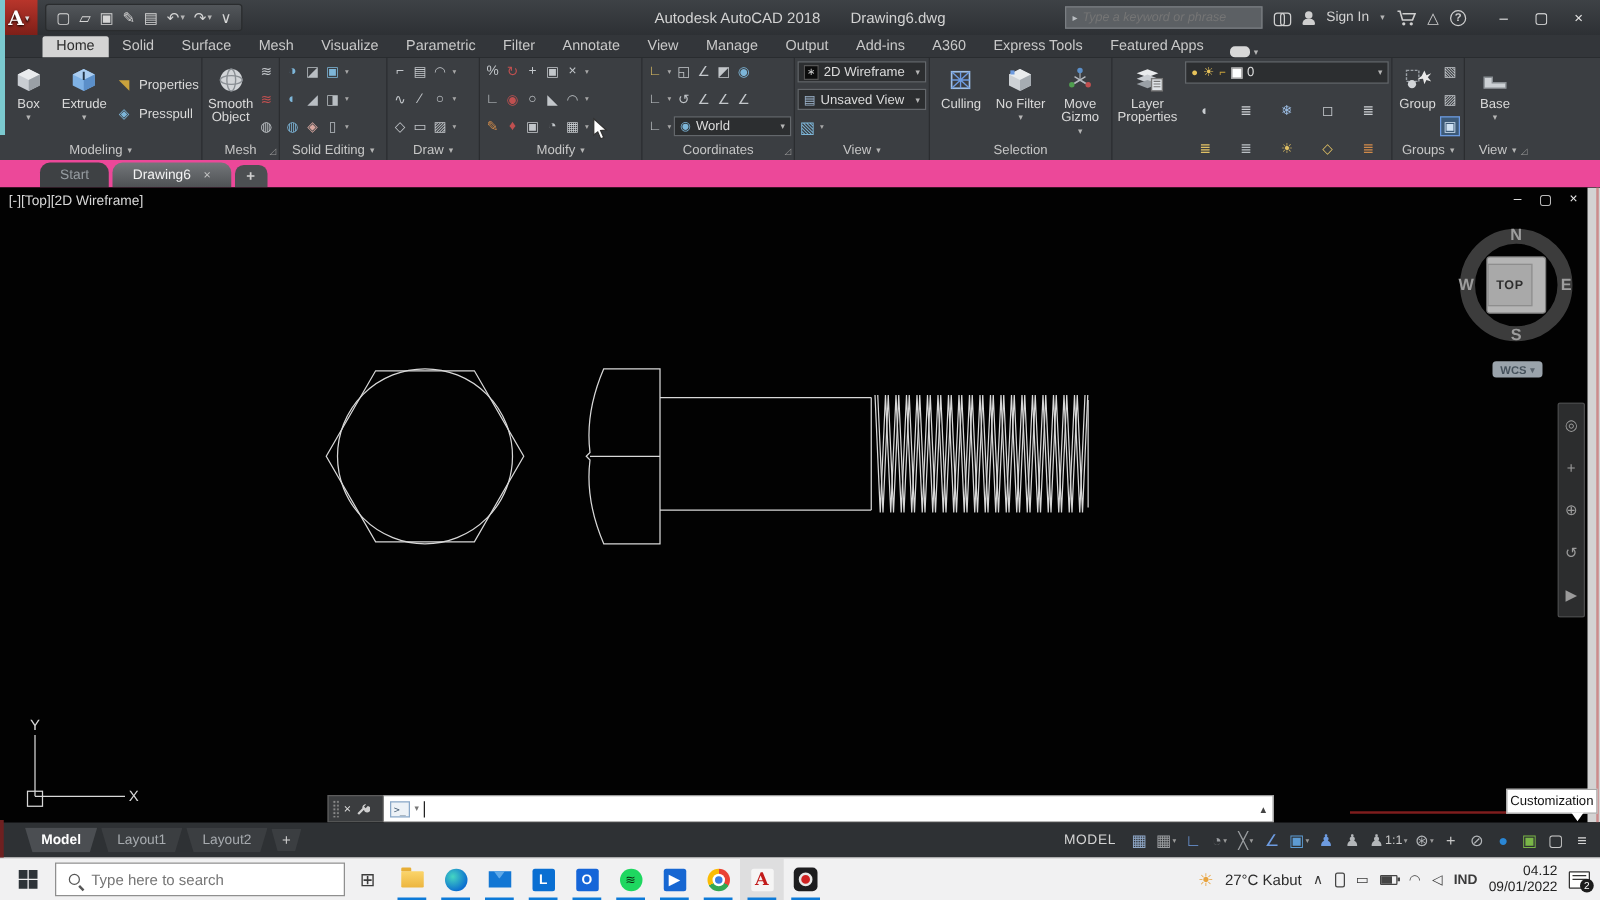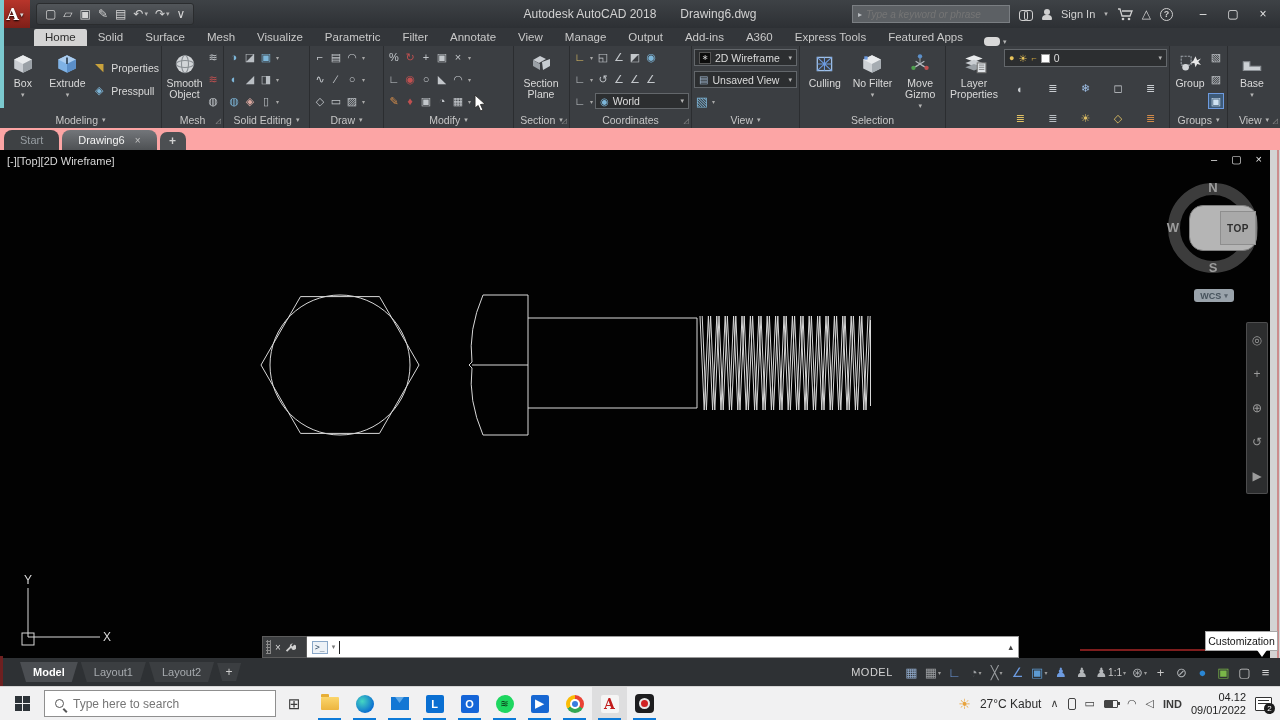--- a/index.html
+++ b/index.html
@@ -51,35 +51,35 @@
 .sdd{width:7px;font-size:6px;color:#a8a8a8;text-align:center}
 .sgrid{display:flex;flex-direction:column;justify-content:space-between;padding:1px 0 2px}
 .minirow{display:flex;align-items:center;gap:4px;font-size:10.5px;color:#dadada}
 .field{background:#2c2e30;border:1px solid #63676b;height:17px;display:flex;align-items:center;font-size:10.5px;color:#dcdcdc;padding:0 4px;gap:4px}
 .field .caret{margin-left:auto;font-size:7px;color:#b5b5b5}
 .fld-ic{font-size:10px}
 .lay-sq{width:9px;height:9px;background:#fff;border:1px solid #999}
 .cursor-arrow{position:absolute;z-index:50}
 
 
-.filetabs{position:absolute;top:128px;left:0;right:0;height:22px;background:#fca5a5;display:flex;align-items:flex-end;padding-left:4px}
+.filetabs{position:absolute;top:128px;left:0;right:0;height:22px;background:#ec4899;display:flex;align-items:flex-end;padding-left:32px}
 .ftab{height:20px;padding:0 16px;font-size:11px;color:#979da2;background:#3e4144;border-radius:8px 8px 0 0;margin-right:3px;display:flex;align-items:center;gap:10px}
 .ftab.active{background:linear-gradient(#73767a,#4e5154);color:#f3f3f3}
 .ftab .fclose{font-size:10px;color:#c5c5c5}
 .ftab-add{width:26px;height:18px;background:#4c4f52;border-radius:7px 7px 0 0;color:#d0d0d0;display:flex;align-items:center;justify-content:center;font-size:12px;font-weight:bold}
 
 
 .canvas{position:absolute;top:150px;left:0;right:0;height:508px;background:#020202;overflow:hidden}
 #draw-svg{position:absolute;left:0;top:0}
 .vp-label{position:absolute;left:7px;top:5px;font-size:11px;color:#d8d8d8}
 .vp-controls{position:absolute;right:18px;top:3px;display:flex;gap:14px;font-size:11px;color:#eaeaea}
 .viewcube{position:absolute;left:1166px;top:26px;width:94px;height:132px}
 .vc-ring{position:absolute;left:2px;top:7px;width:90px;height:90px;border-radius:50%;border:12px solid #3c3c3c}
 .vc-letter{position:absolute;font-size:13px;font-weight:bold;color:#9d9d9d;width:16px;text-align:center}
-.vc-top{position:absolute;left:23px;top:29px;width:68px;height:46px;background:#b5b5b5;border:1px solid #7e7e7e;border-radius:14px;display:flex;align-items:center;justify-content:flex-end}
+.vc-top{position:absolute;left:23px;top:29px;width:48px;height:46px;background:#b5b5b5;border:1px solid #7e7e7e;border-radius:3px;display:flex;align-items:center;justify-content:flex-start}
 .vc-top-inner{width:36px;height:34px;border:1px solid #8e8e8e;background:#a9a9a9;display:flex;align-items:center;justify-content:center;font-size:10px;font-weight:bold;color:#2e2e2e;letter-spacing:.5px}
 .wcs{position:absolute;left:28px;top:113px;width:40px;height:13px;background:#9aa3ab;border-radius:3px;display:flex;align-items:center;justify-content:center;gap:3px;font-size:9px;font-weight:bold;color:#46525c}
 .wcs .dd{color:#5a646d}
 .navbar{position:absolute;right:12px;top:172px;width:22px;height:172px;background:rgba(96,98,100,.45);border:1px solid rgba(140,140,140,.35);border-radius:2px;display:flex;flex-direction:column;align-items:center;justify-content:space-around;color:#9b9b9b}
 .navbar span{font-size:12px}
 .right-strip{position:absolute;right:0;top:0;width:10px;height:508px;background:#d3d3d3}
 .right-strip:after{content:"";position:absolute;right:1px;top:0;width:2px;height:100%;background:#cc8c8c}
 .redline{position:absolute;left:1080px;top:499px;width:127px;height:2px;background:#7e1d1d}
 .cmdbar{position:absolute;left:262px;top:486px;width:757px;height:22px;display:flex}
 .cmd-left{width:45px;background:#3b3d3f;border:1px solid #5c5c5c;display:flex;align-items:center;gap:4px;padding:0 3px;color:#dcdcdc}
@@ -387,39 +387,20 @@
               <span class="sdd">▾</span>
             </div>
           </div>
         </div>
       <div class="plabel">
           <span>Modify</span>
           <span class="dd">▾</span>
         </div>
     </div>
 
-    <div class="panel" style="width:56px">
-      <div class="pc">
-        <div class="bigbtn" style="width:50px">
-          <span class="ic">
-              <svg width="24" height="22" viewBox="0 0 24 20">
-                <path d="M4 6l7-4 6 3-7 4z" fill="#c9cdd2"></path>
-                <path d="M4 6v6l7 4v-6z" fill="#9aa0a6"></path>
-                <path d="M13 8l8-3v7l-7 4z" fill="#dfe5ea" opacity=".85"></path>
-              </svg>
-            </span>
-          <span>Section Plane</span>
-        </div>
-      </div>
-      <div class="plabel">
-          <span>Section</span>
-          <span class="dd">▾</span>
-        </div>
-      <span class="pcorner">◿</span>
-    </div>
 
     <div class="panel" style="width:122px">
       <div class="pc">
         <div class="sgrid" style="flex:1">
           <div class="srow" id="coord-r1">
               <div class="srow">
                 <span class="sic" style="color: rgb(224, 192, 100);">∟</span>
                 <span class="sdd">▾</span>
                 <span class="sic" style="color: rgb(195, 199, 203);">◱</span>
                 <span class="sic" style="color: rgb(195, 199, 203);">∠</span>

